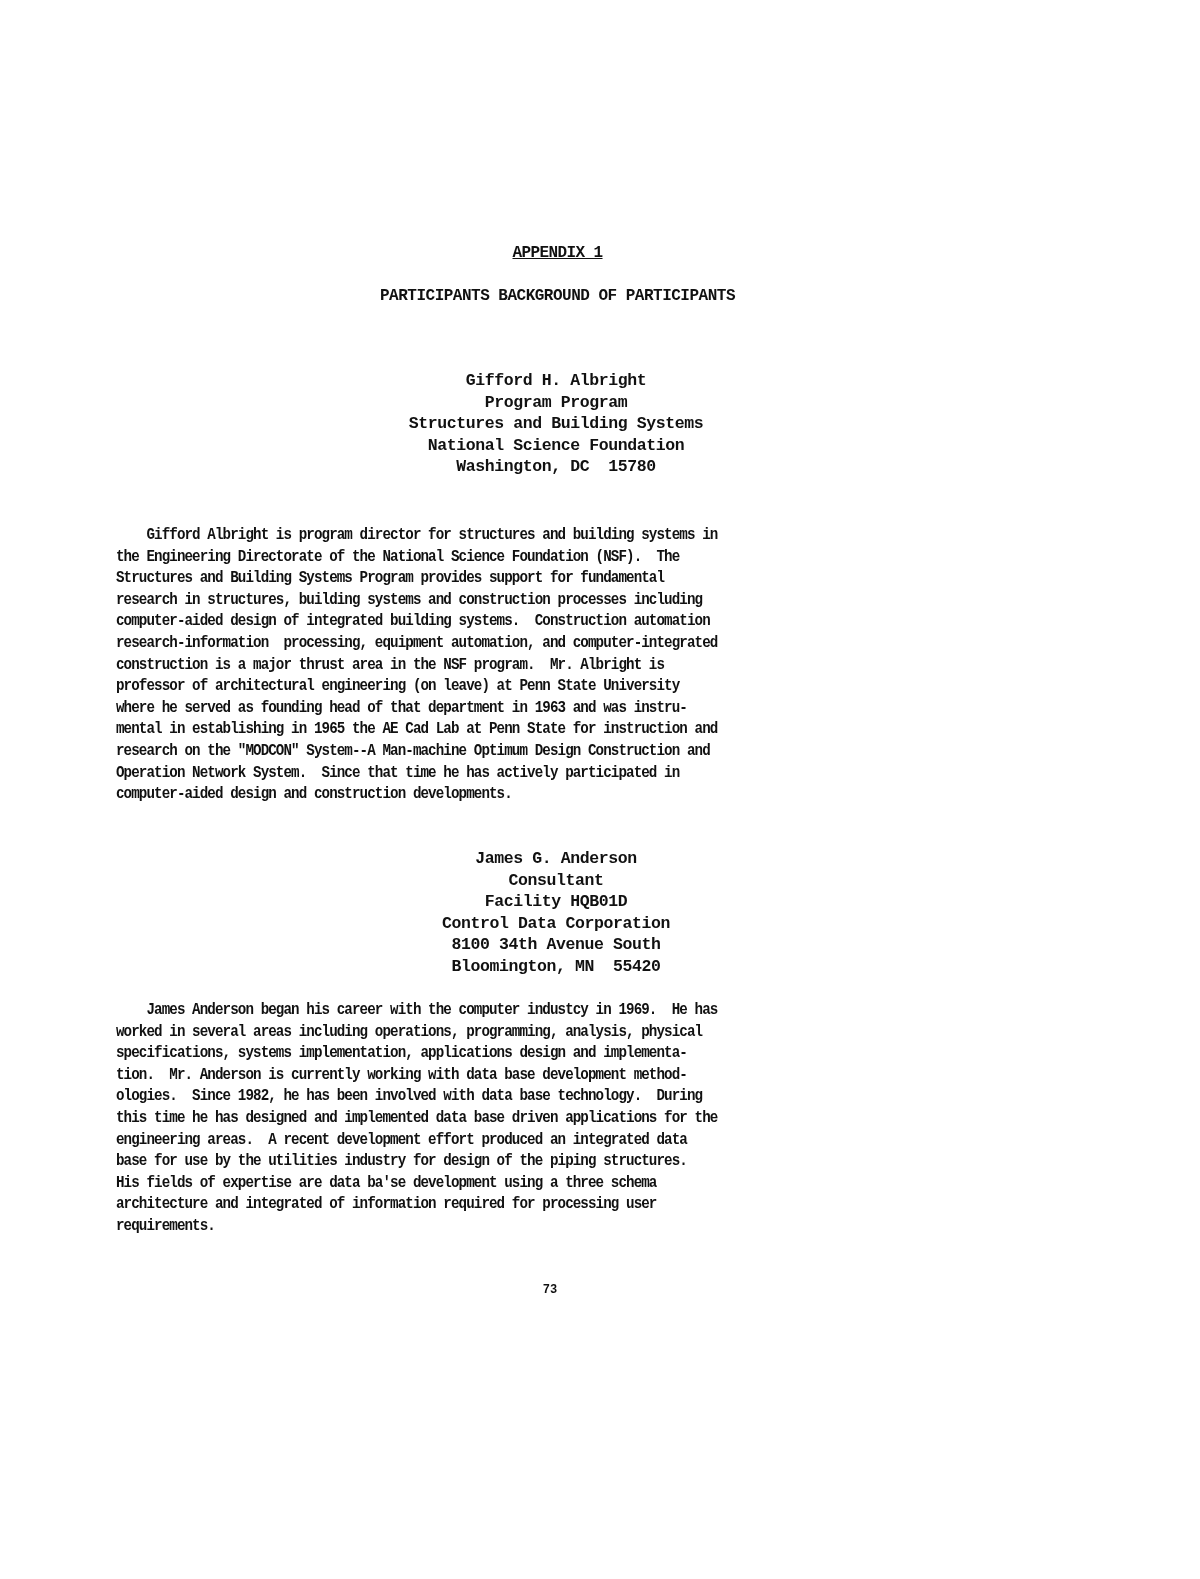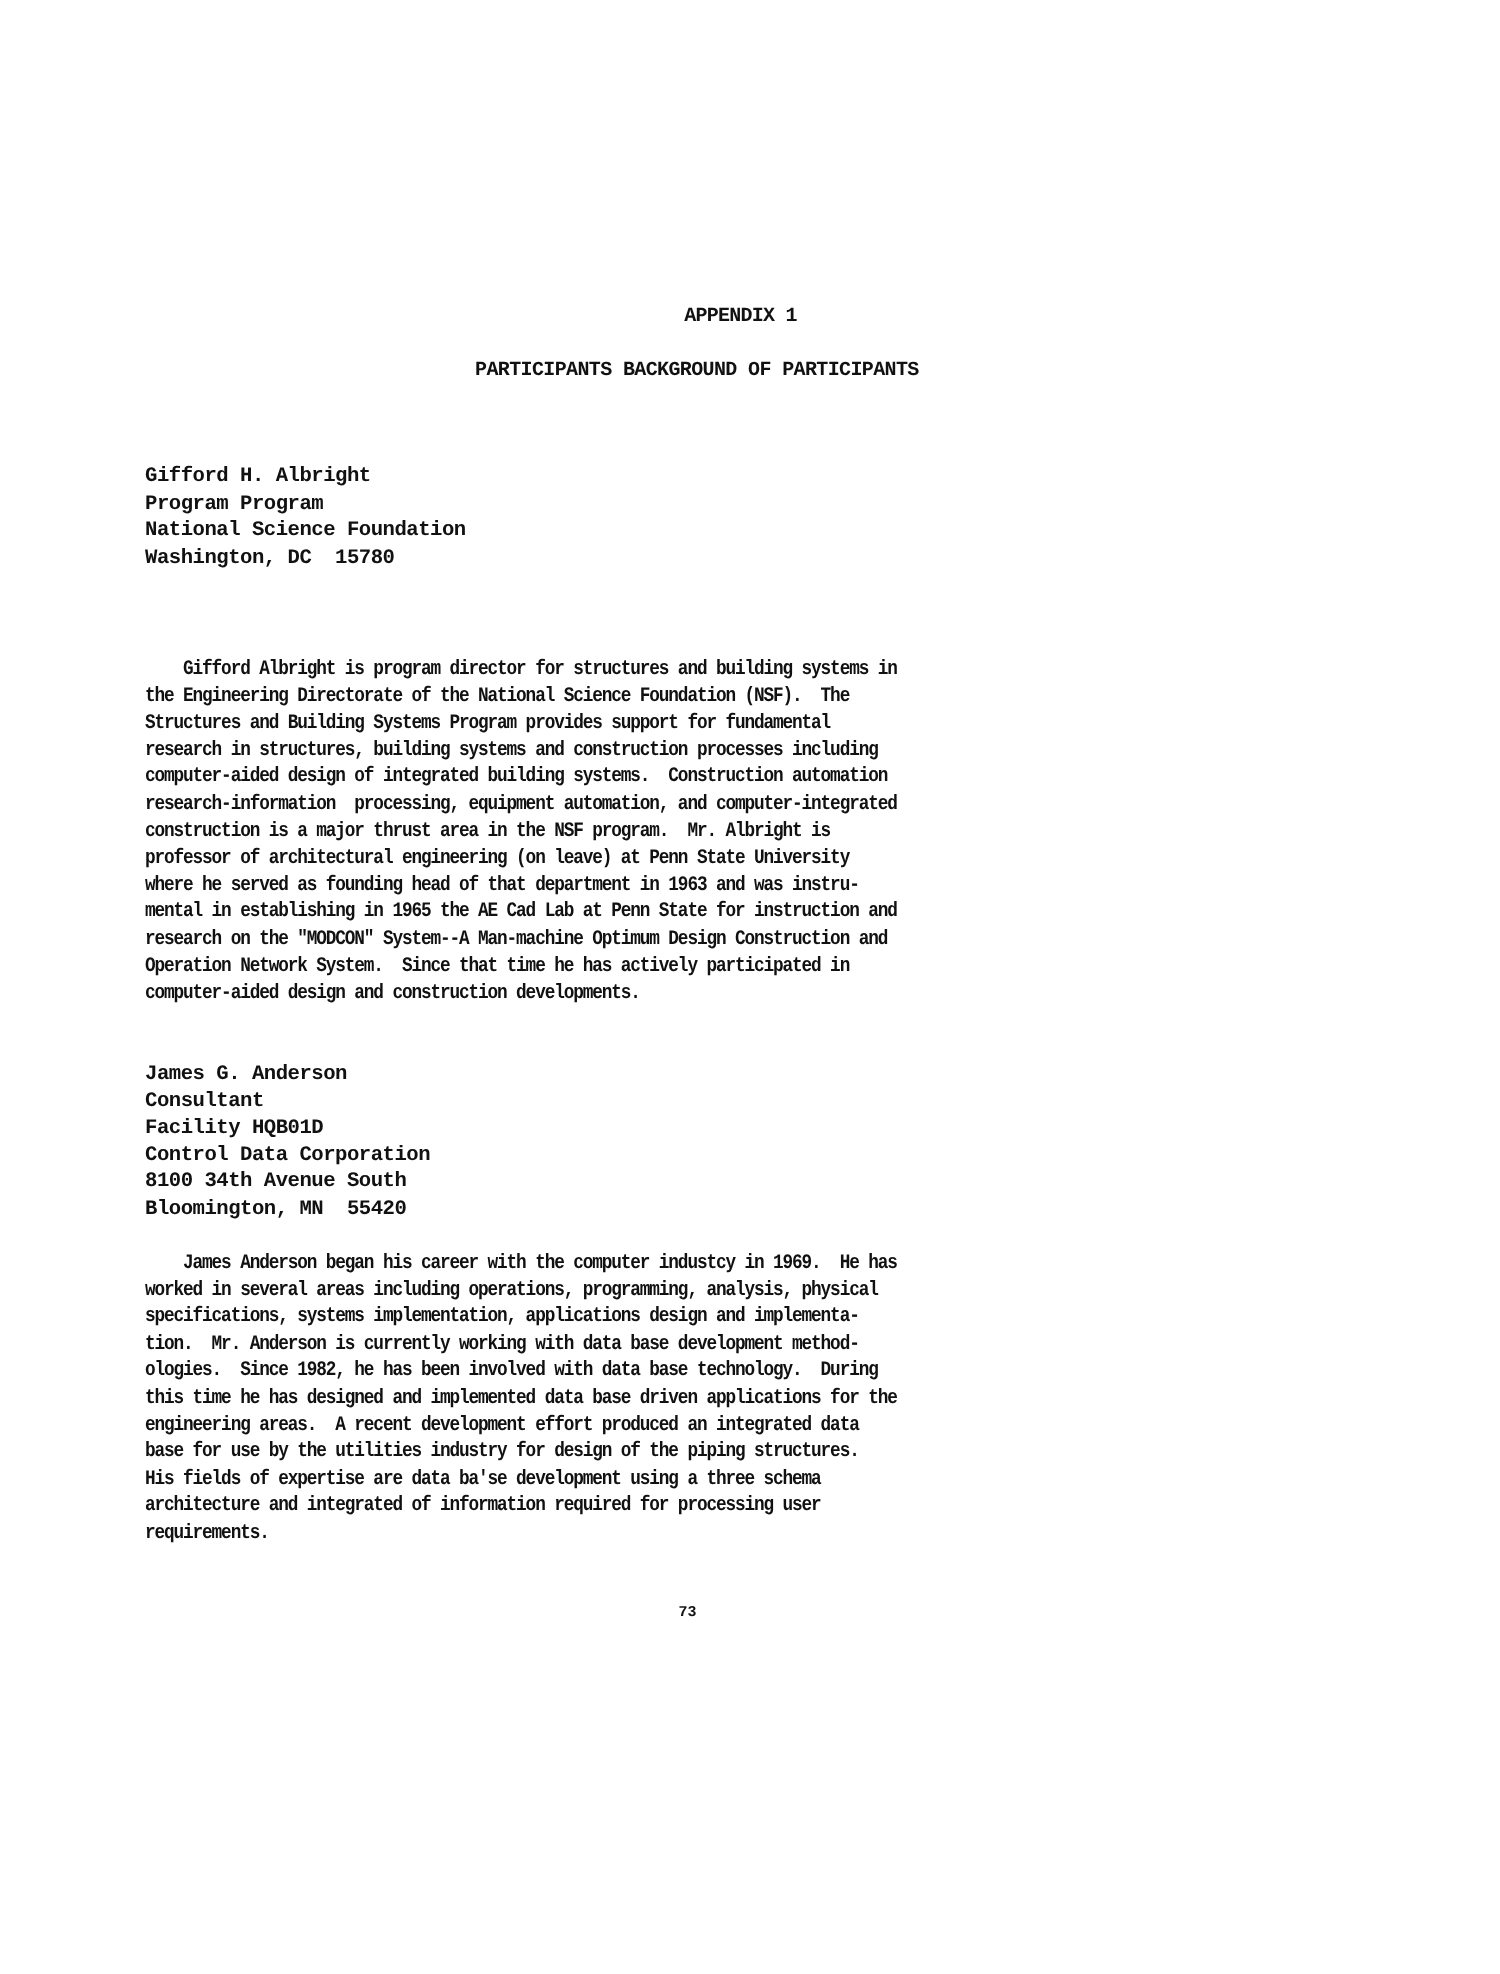--- a/index.html
+++ b/index.html
@@ -25,22 +25,22 @@
     .centered {
       position: absolute;
       left: 0;
       width: 1115px;
       text-align: center;
       white-space: pre;
     }
     .appendix-title {
       top: 244px;
       font-size: 16px;
+      text-decoration: underline;
       letter-spacing: -0.6px;
-      padding-left: 35px;
     }
     .section-heading {
       top: 287px;
       font-size: 16px;
       letter-spacing: -0.5px;
     }
     .block {
       position: absolute;
       left: 116px;
       width: 880px;
@@ -49,20 +49,21 @@
       display: block;
       height: 21.6px;
       line-height: 21.6px;
       font-size: 16.5px;
       letter-spacing: -1.05px;
       white-space: pre;
       transform-origin: left center;
     }
     .addr .line {
       letter-spacing: -0.4px;
+      text-align: center;
     }
     .bio .line {
       transform: scaleX(0.86);
     }
     .page-number {
       position: absolute;
       top: 1283px;
       left: 0;
       width: 1100px;
       text-align: center;
@@ -74,20 +75,21 @@
 <body>
 
 <div class="page">
 
   <div class="centered appendix-title">APPENDIX 1</div>
   <div class="centered section-heading">PARTICIPANTS BACKGROUND OF PARTICIPANTS</div>
 
   <div class="block addr" style="top:370px;">
     <span class="line">Gifford H. Albright</span>
     <span class="line">Program Program</span>
+    <span class="line">Structures and Building Systems</span>
     <span class="line">National Science Foundation</span>
     <span class="line">Washington, DC  15780</span>
   </div>
 
   <div class="block bio" style="top:524px;">
     <span class="line">    Gifford Albright is program director for structures and building systems in</span>
     <span class="line">the Engineering Directorate of the National Science Foundation (NSF).  The</span>
     <span class="line">Structures and Building Systems Program provides support for fundamental</span>
     <span class="line">research in structures, building systems and construction processes including</span>
     <span class="line">computer-aided design of integrated building systems.  Construction automation</span>

